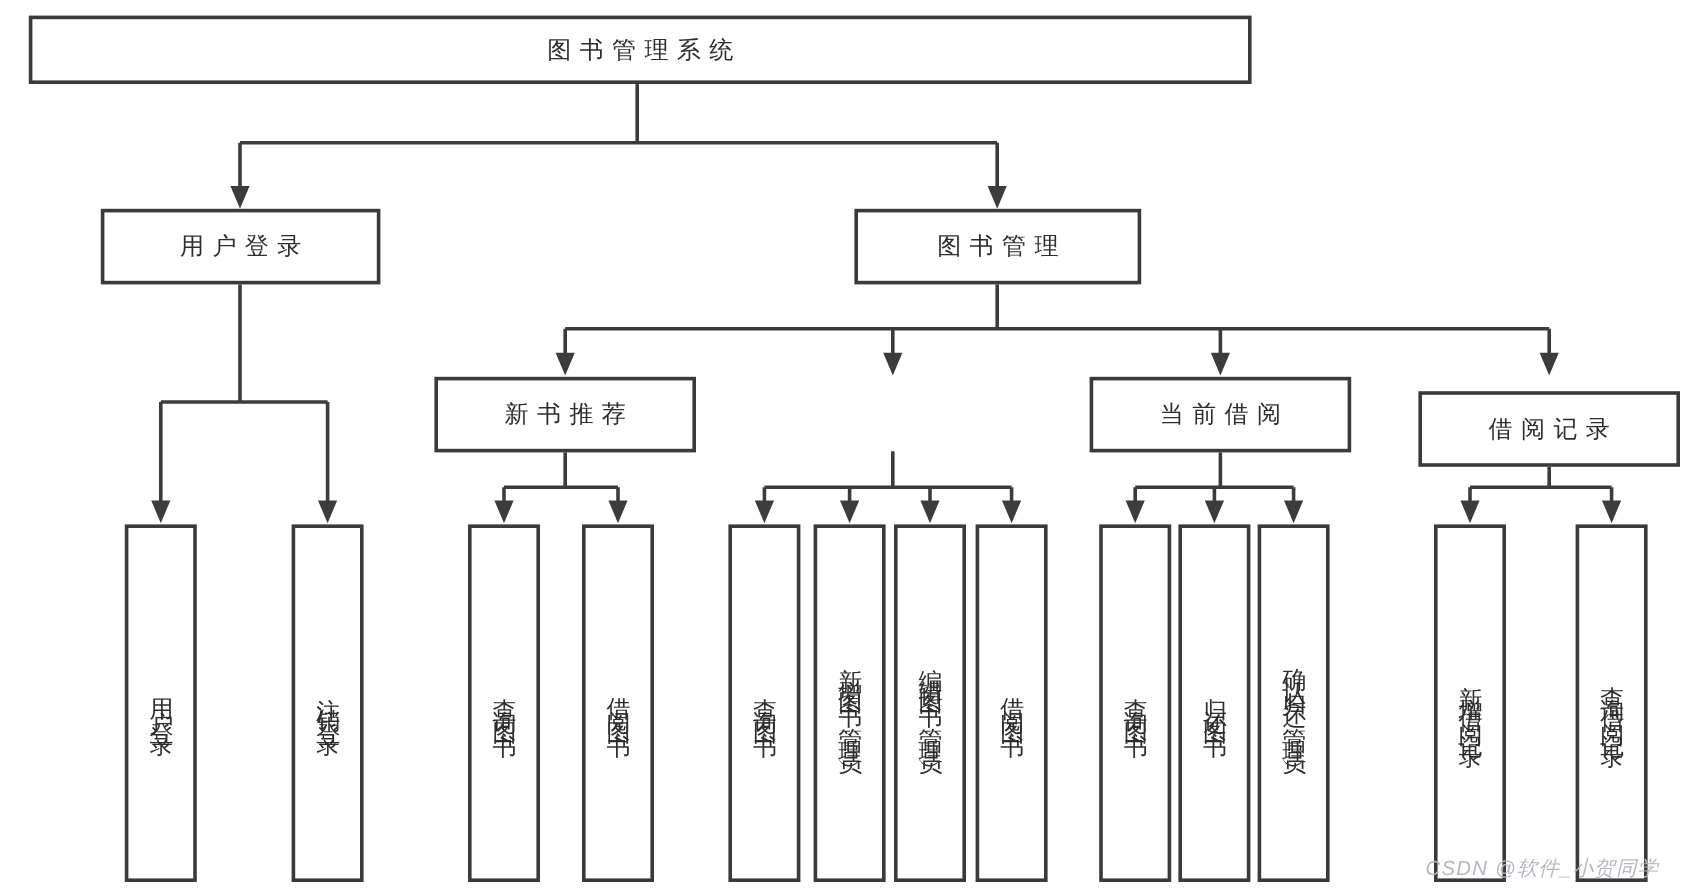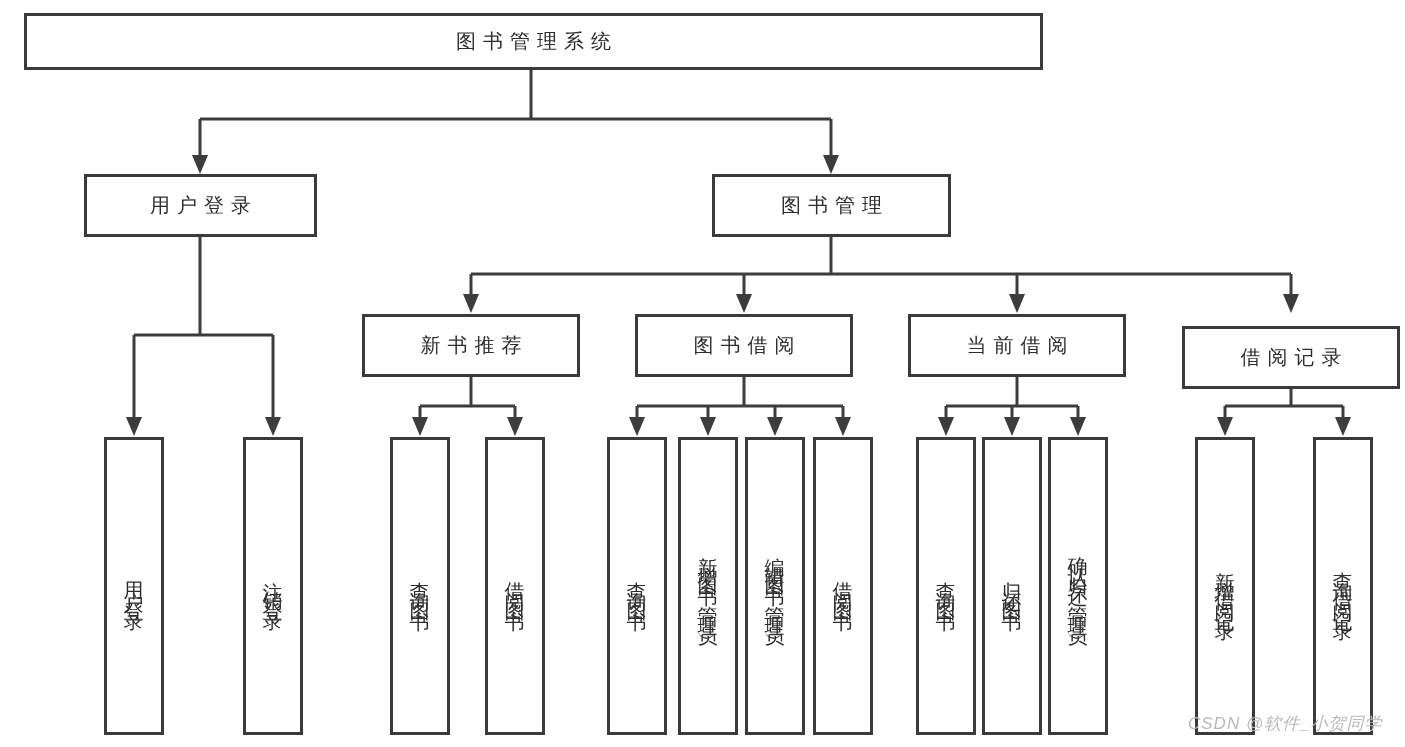--- a/index.html
+++ b/index.html
@@ -105,23 +105,20 @@
   <div class="box" style="left:84px;top:174px;width:233px;height:63px;">
     <span>用户登录</span>
   </div>
   <div class="box" style="left:712px;top:174px;width:239px;height:63px;">
     <span>图书管理</span>
   </div>
 
   <div class="box" style="left:362px;top:314px;width:218px;height:63px;">
     <span>新书推荐</span>
   </div>
-  <div class="box" style="left:635px;top:314px;width:218px;height:63px;">
-    <span>图书借阅</span>
-  </div>
   <div class="box" style="left:908px;top:314px;width:218px;height:63px;font-family:Liberation Mono, monospace;">
     <span>当前借阅</span>
   </div>
   <div class="box" style="left:1182px;top:326px;width:218px;height:63px;">
     <span>借阅记录</span>
   </div>
 
   <div class="vbox" style="left:104px;top:437px;width:60px;height:298px;">
     <span>用户登录</span>
   </div>

